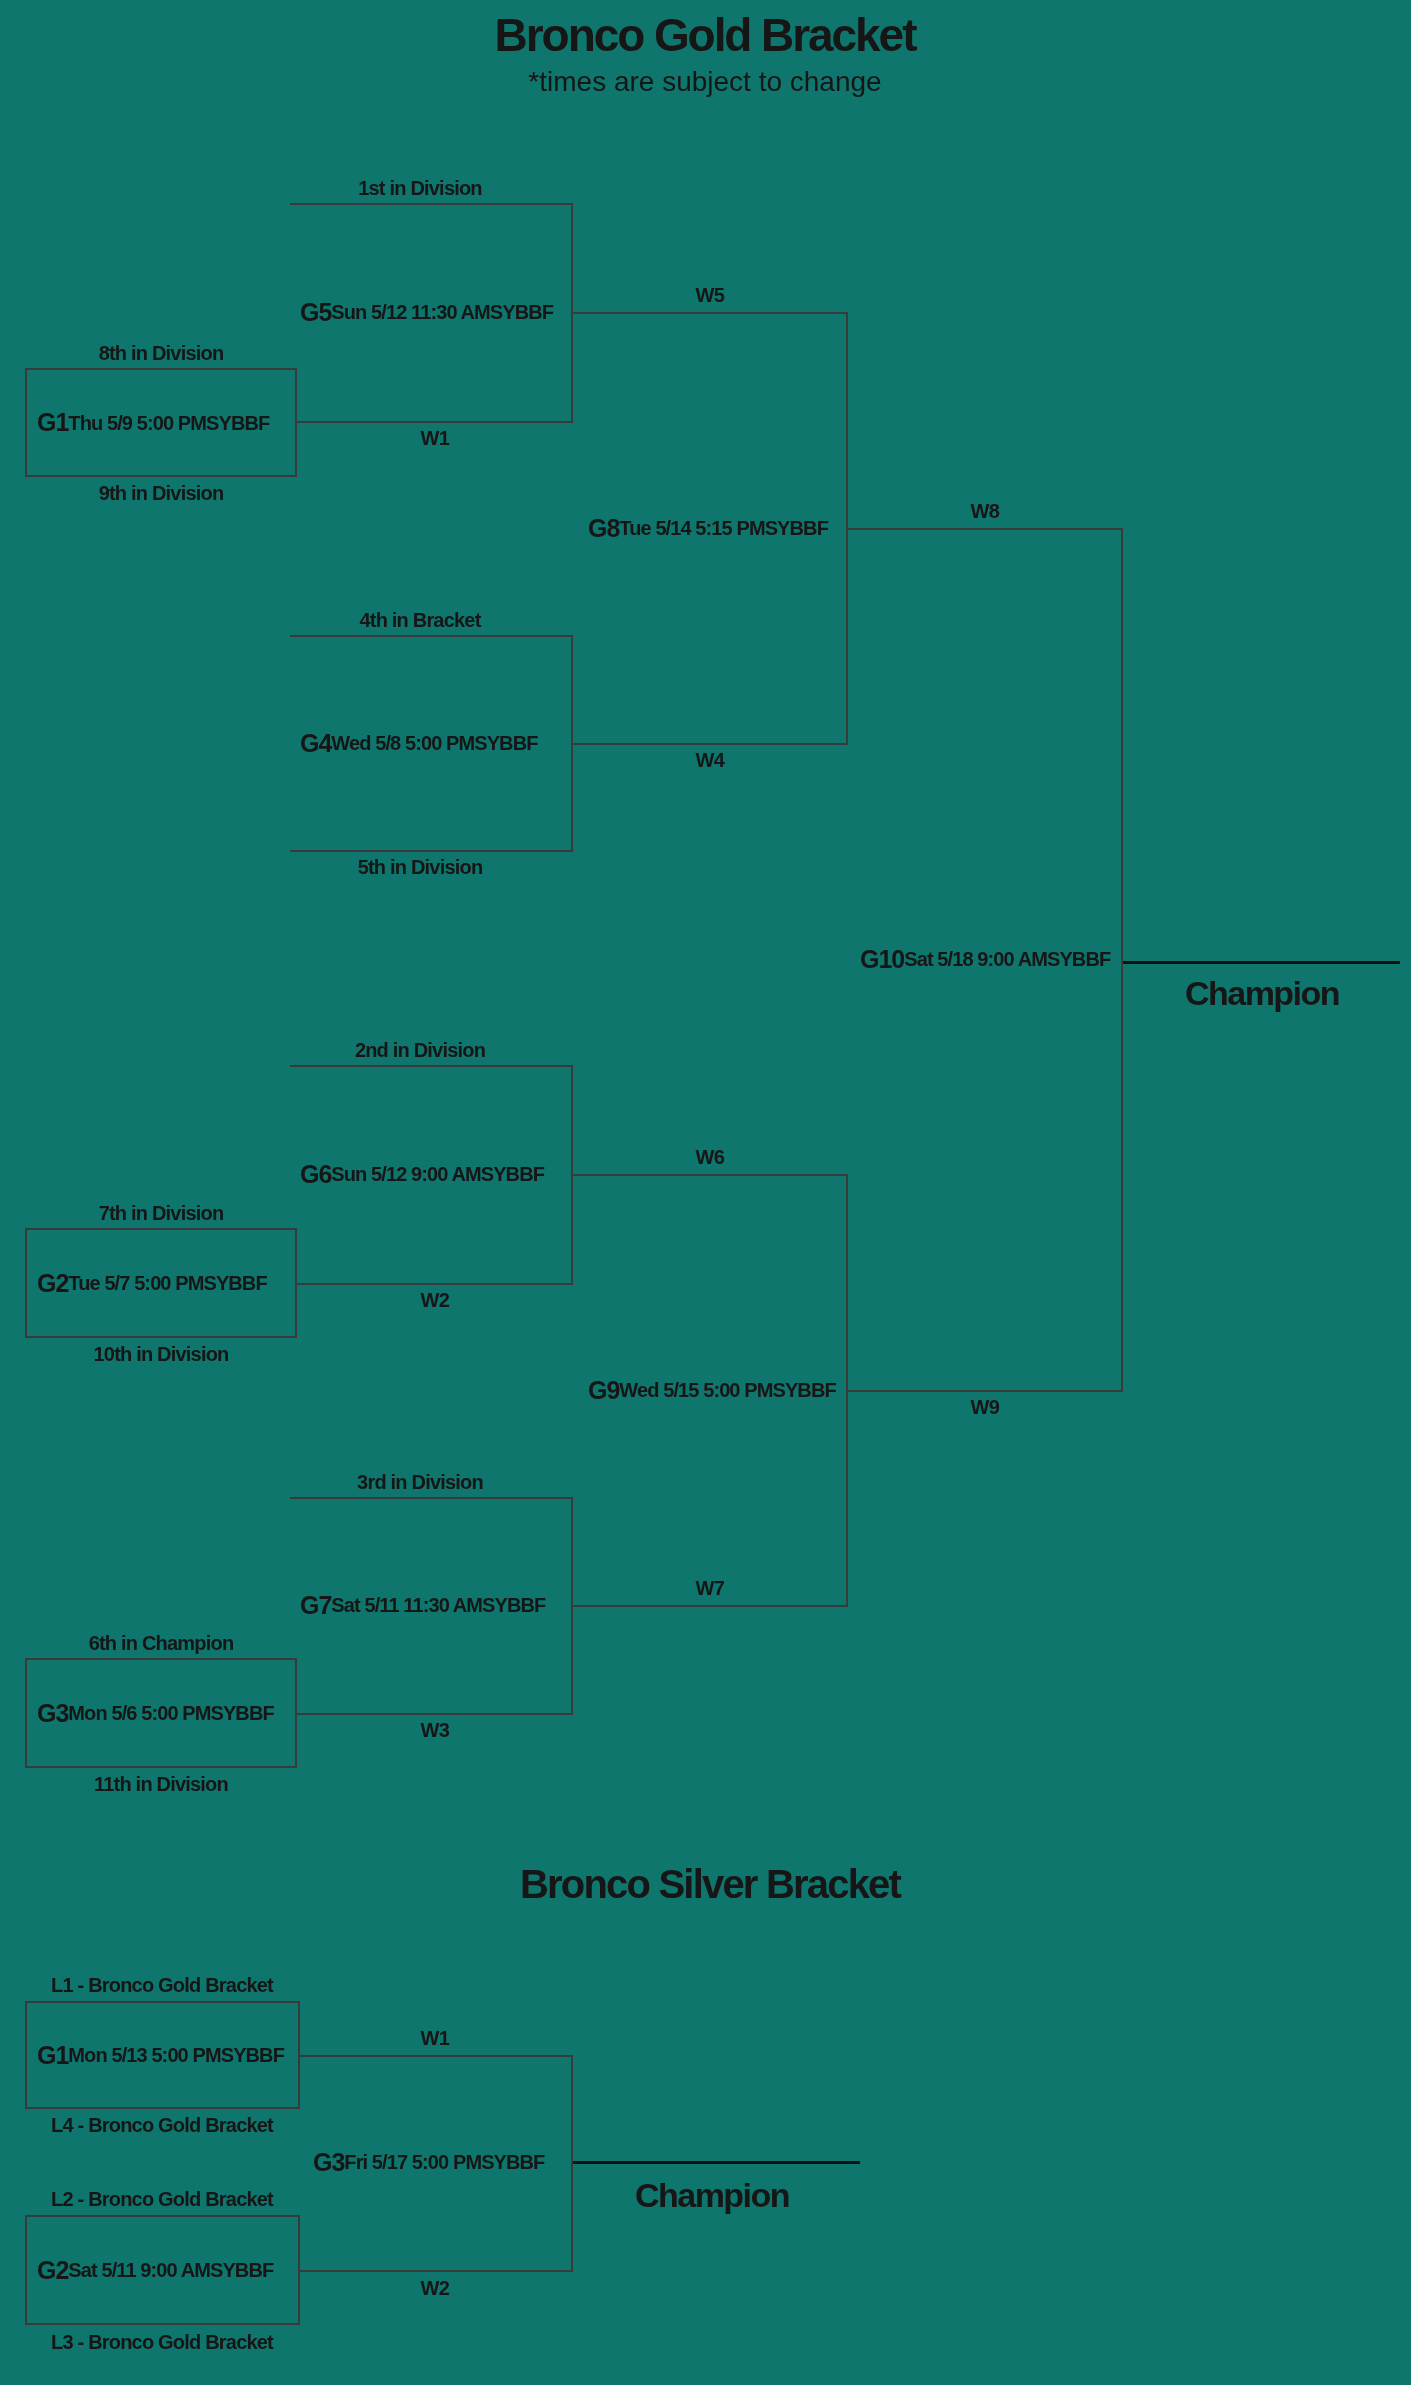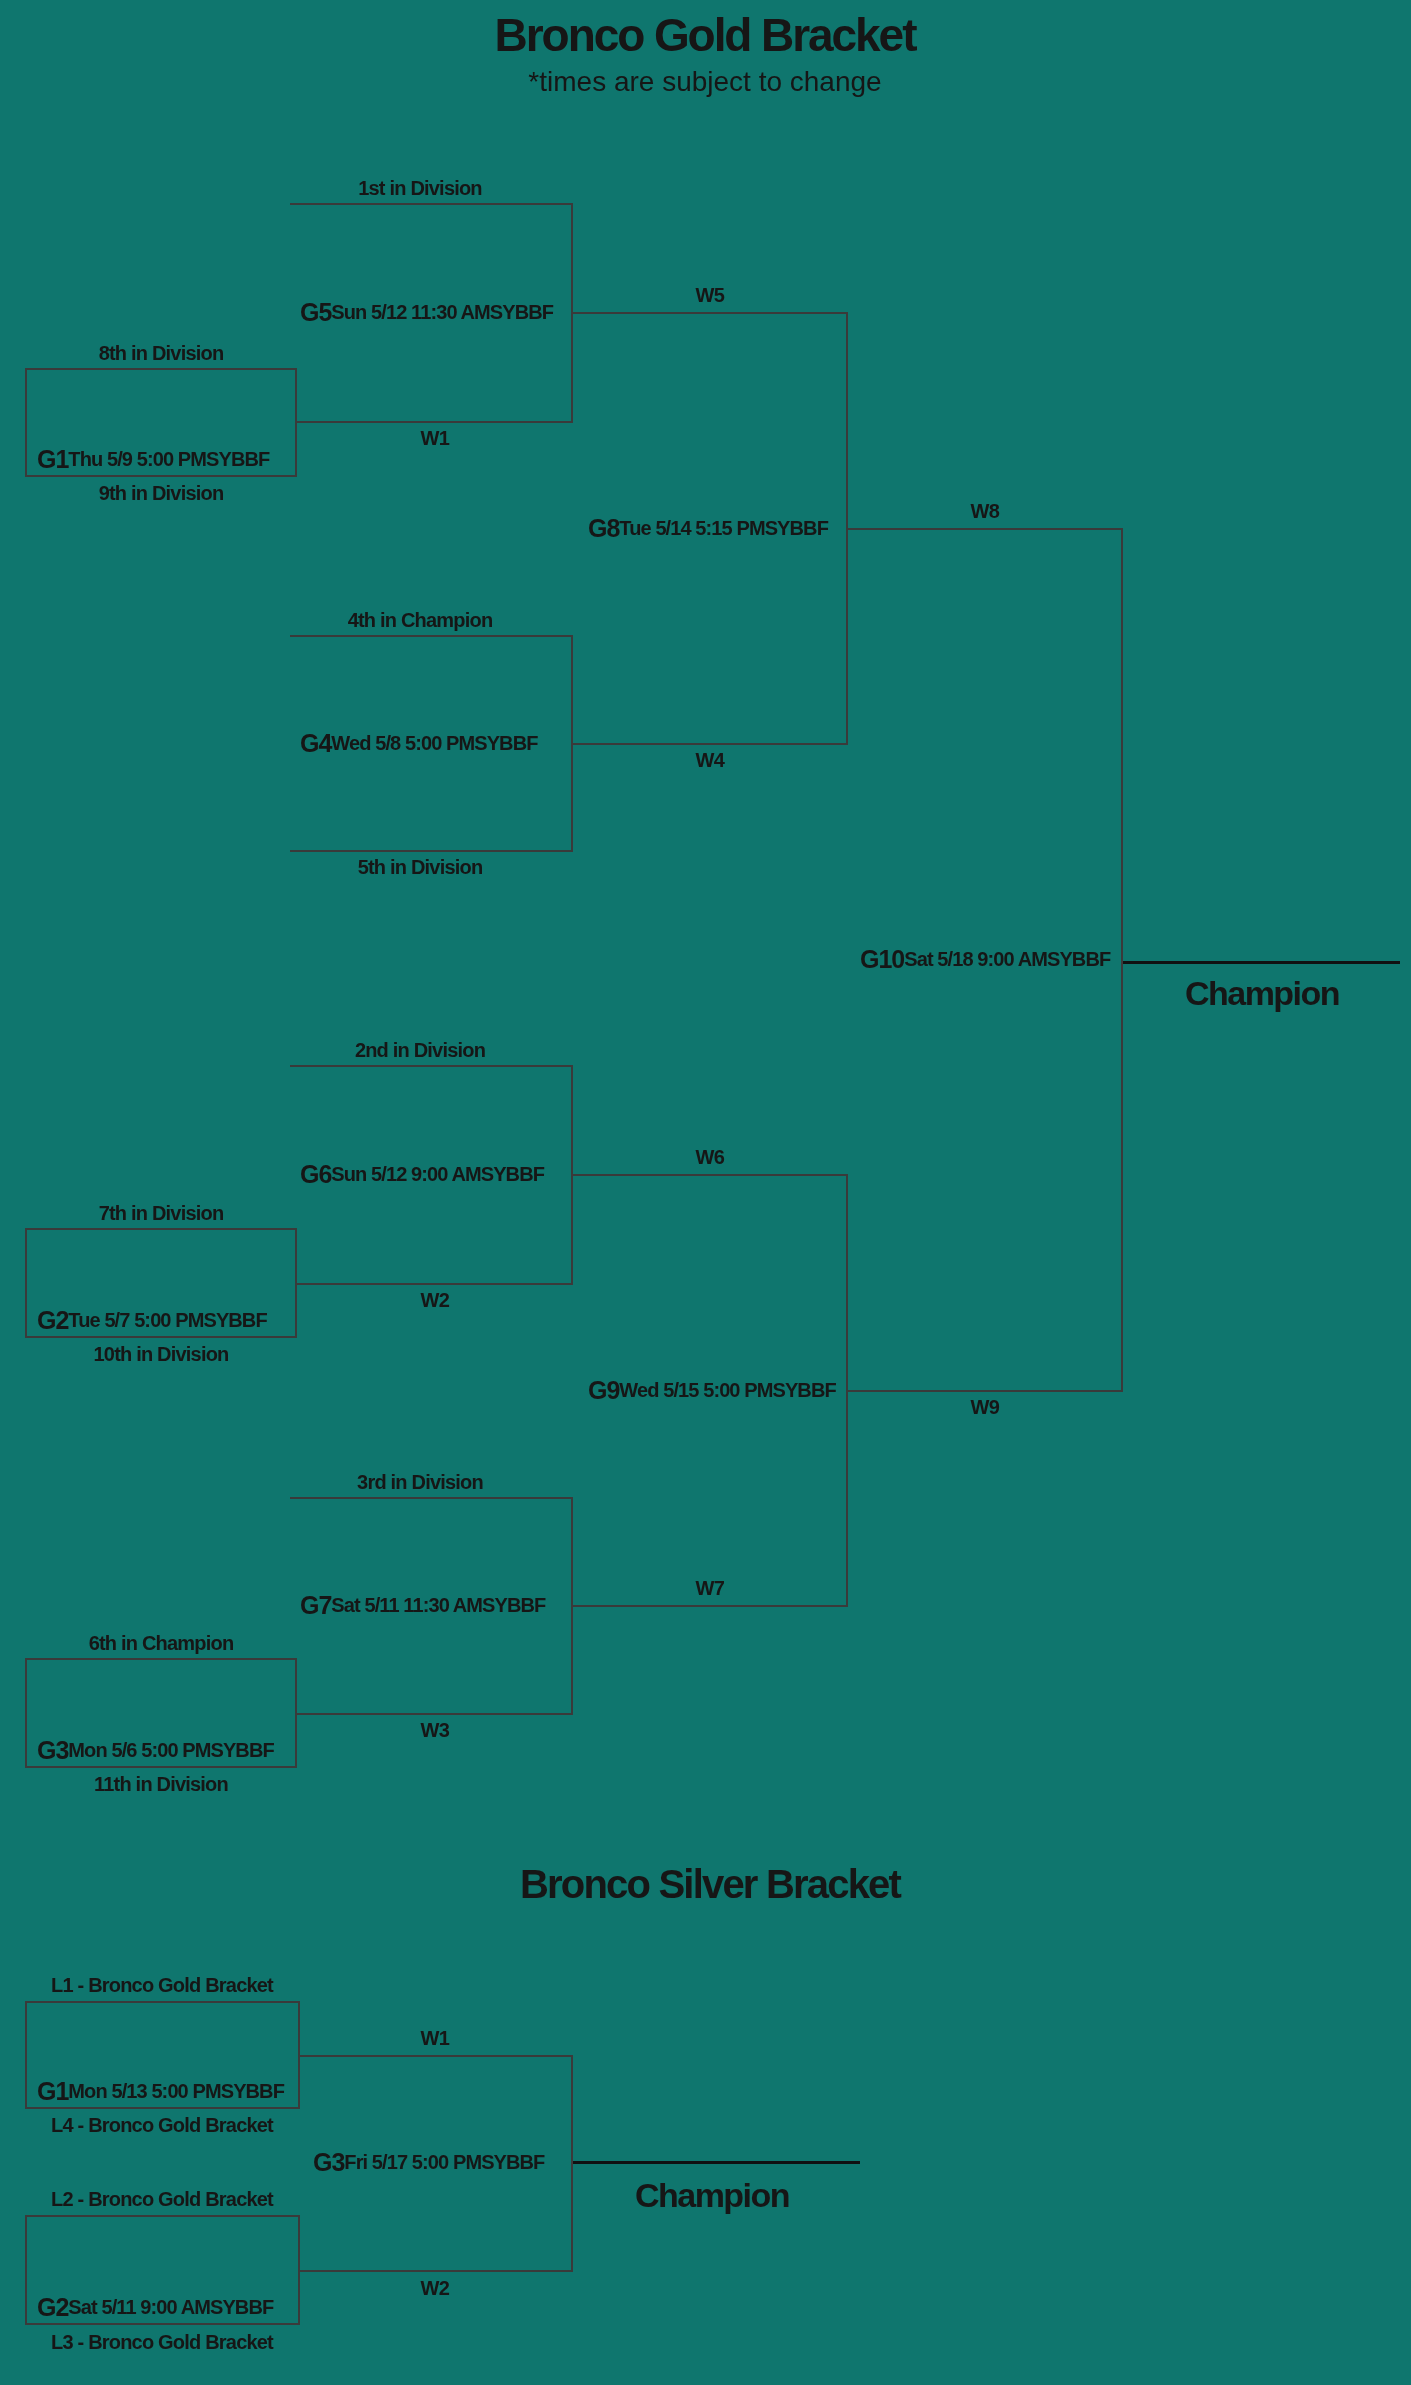--- a/index.html
+++ b/index.html
@@ -2,21 +2,21 @@
 <html><head>
 <meta charset="utf-8">
 <style>
   html,body{margin:0;padding:0;background:#ffffff;}
   .page{position:relative;width:1411px;height:2385px;background:#0f766e;overflow:hidden;
         font-family:"Liberation Sans",sans-serif;color:#161616;}
   .hl{position:absolute;height:2px;background:#3a3a3a;}
   .vl{position:absolute;width:2px;background:#3a3a3a;}
   .champ{height:3px;background:#111;}
   .box{position:absolute;border:2px solid #3a3a3a;box-sizing:border-box;
-       display:flex;align-items:flex-end;}
+       display:flex;align-items:center;}
   .title{position:absolute;transform:translateX(-50%);white-space:nowrap;
          font-weight:700;letter-spacing:-0.045em;}
   .subtitle{position:absolute;transform:translateX(-50%);white-space:nowrap;
          font-weight:400;letter-spacing:0em;}
   .lbl{position:absolute;transform:translateX(-50%);white-space:nowrap;
        font-weight:700;font-size:20px;letter-spacing:-0.04em;}
   .wlbl{position:absolute;transform:translateX(-50%);white-space:nowrap;
        font-weight:700;font-size:20px;letter-spacing:-0.03em;}
   .champlbl{position:absolute;transform:translateX(-50%);white-space:nowrap;
        font-weight:700;font-size:34px;letter-spacing:-0.045em;}
@@ -140,21 +140,21 @@
     <span class="gid">G10</span>
     <span class="gmeta">
       <span class="when">Sat 5/18 9:00 AM</span>
       <span class="venue">SYBBF</span>
     </span>
   </div>
 
   <div class="lbl" style="left:420px;top:177px;">1st in Division</div>
   <div class="lbl" style="left:161px;top:342px;">8th in Division</div>
   <div class="lbl" style="left:161px;top:482px;">9th in Division</div>
-  <div class="lbl" style="left:420px;top:609px;">4th in Champion</div>
+  <div class="lbl" style="left:420px;top:609px;">4th in Bracket</div>
   <div class="lbl" style="left:420px;top:856px;">5th in Division</div>
   <div class="lbl" style="left:420px;top:1039px;">2nd in Division</div>
   <div class="lbl" style="left:161px;top:1202px;">7th in Division</div>
   <div class="lbl" style="left:161px;top:1343px;">10th in Division</div>
   <div class="lbl" style="left:420px;top:1471px;">3rd in Division</div>
   <div class="lbl" style="left:161px;top:1632px;">6th in Champion</div>
   <div class="lbl" style="left:161px;top:1773px;">11th in Division</div>
 
   <div class="wlbl" style="left:435px;top:427px;">W1</div>
   <div class="wlbl" style="left:710px;top:284px;">W5</div>

